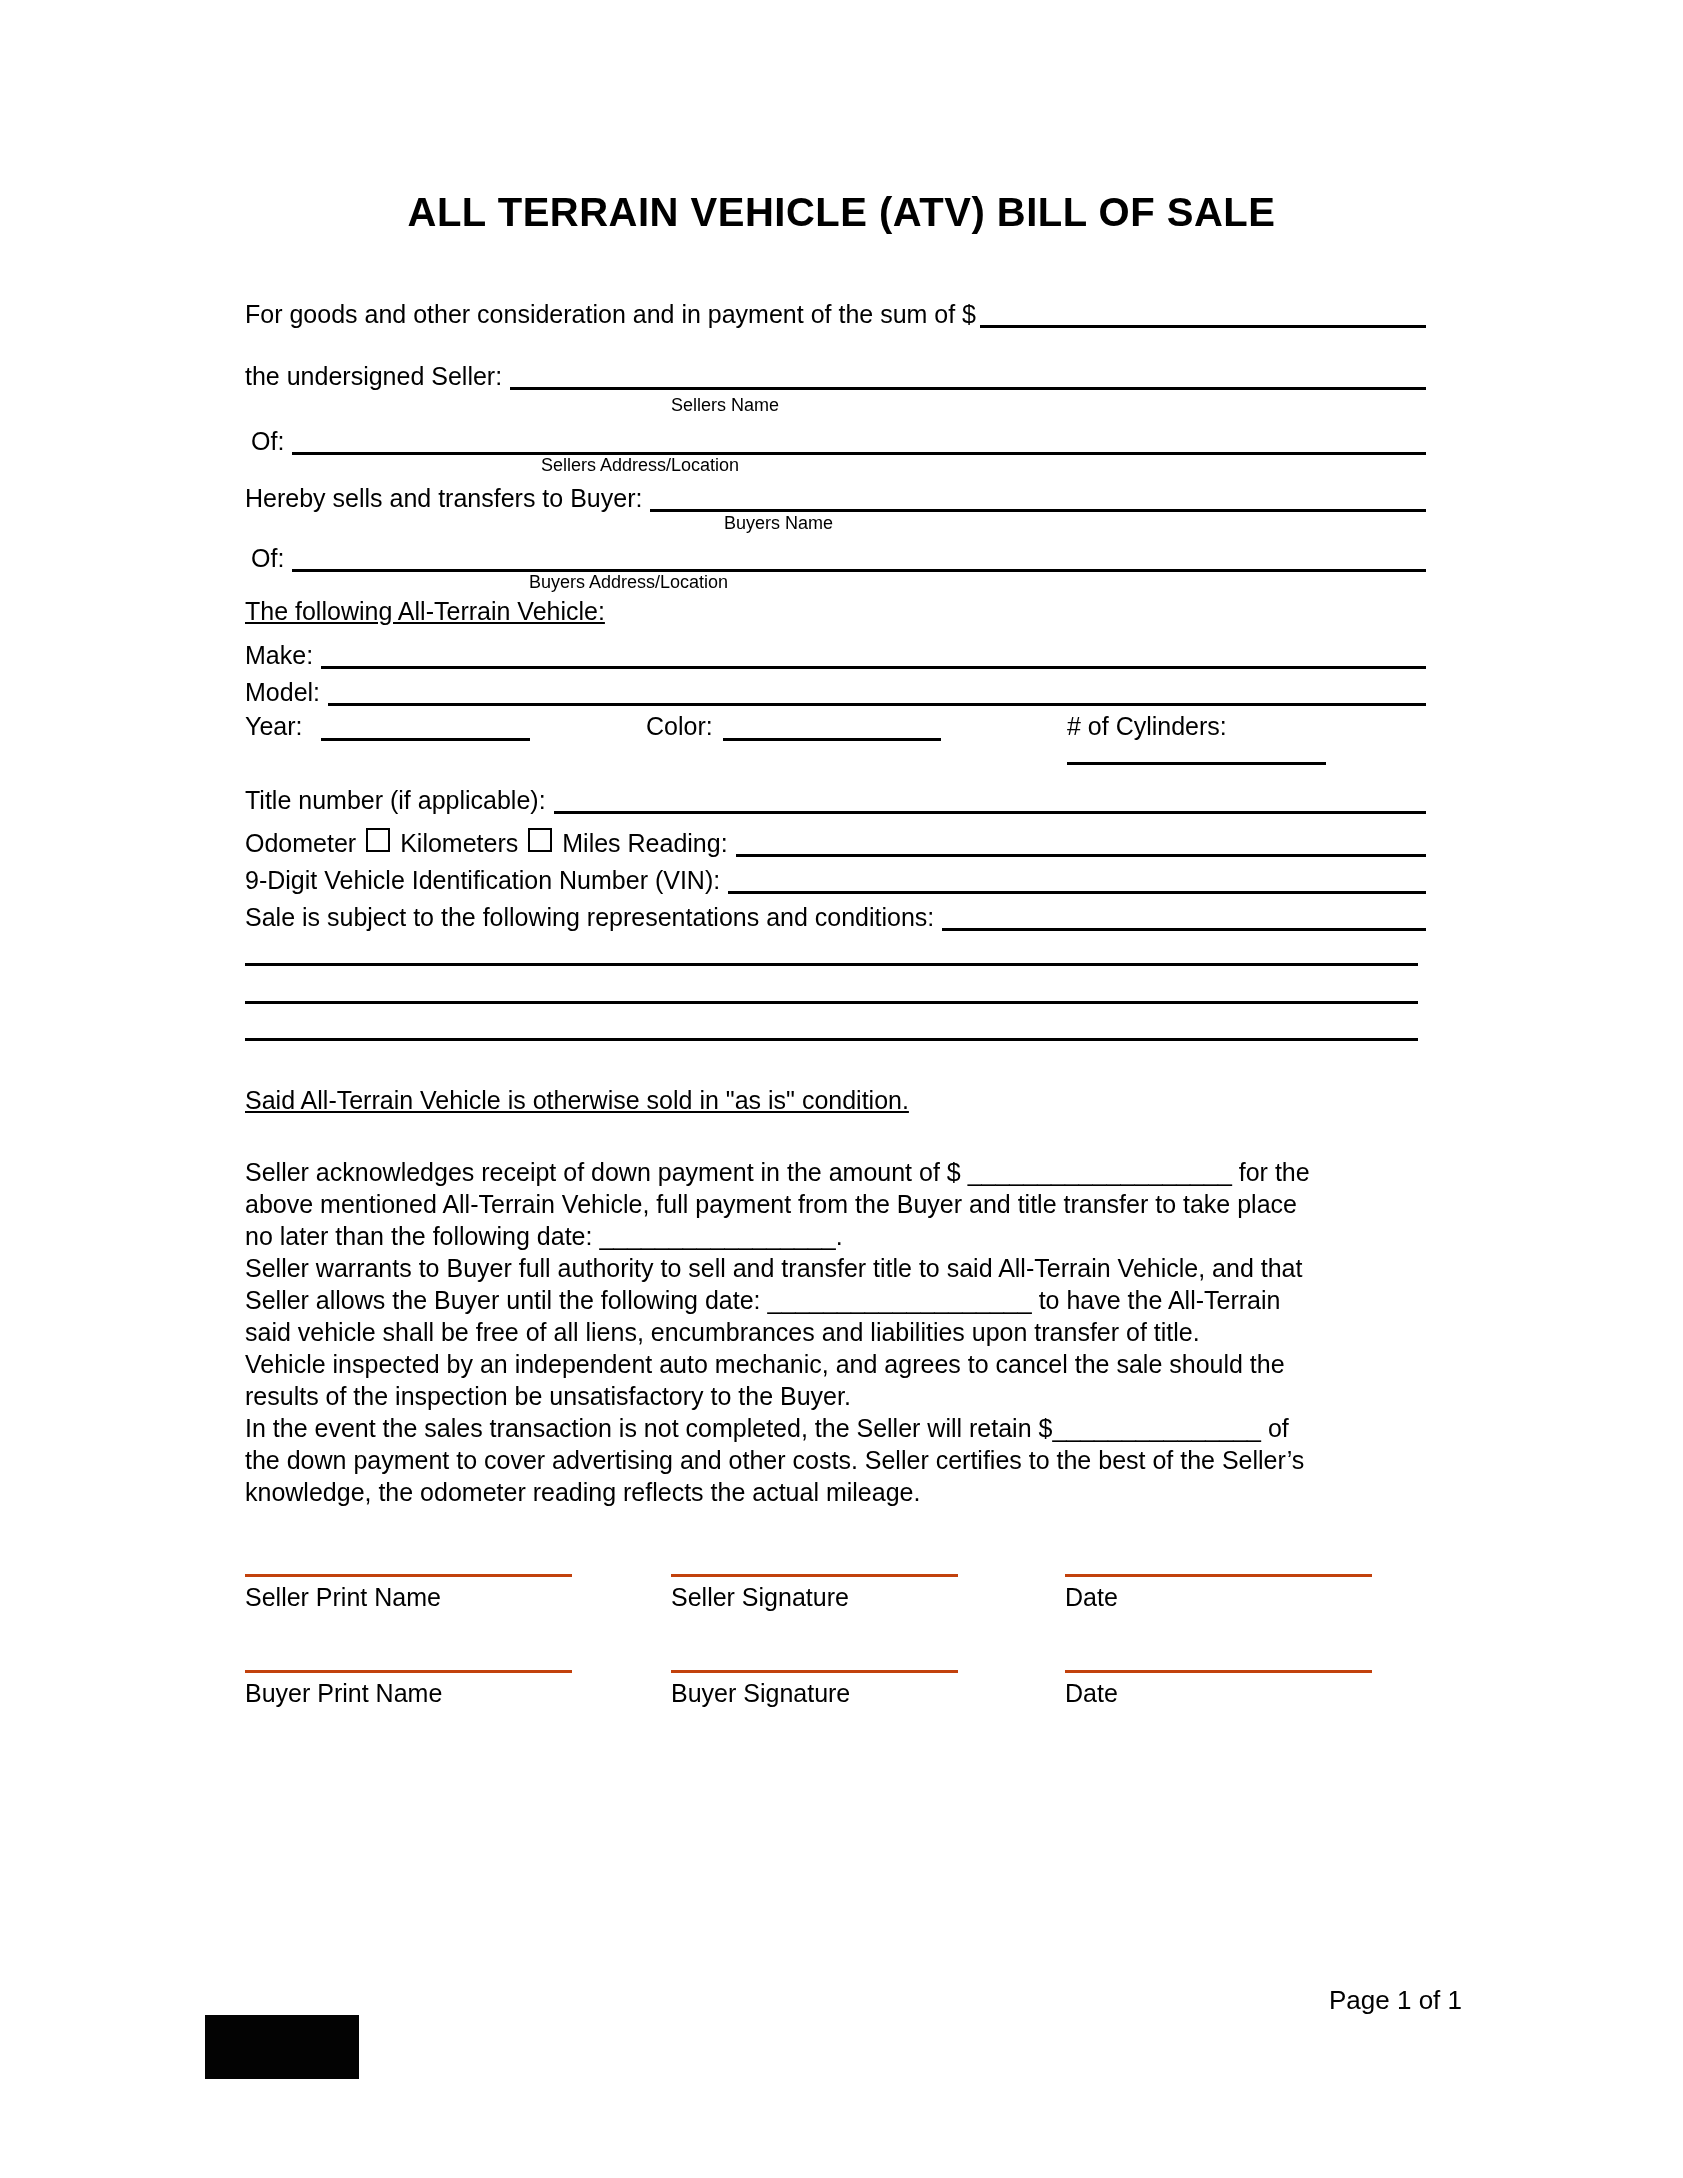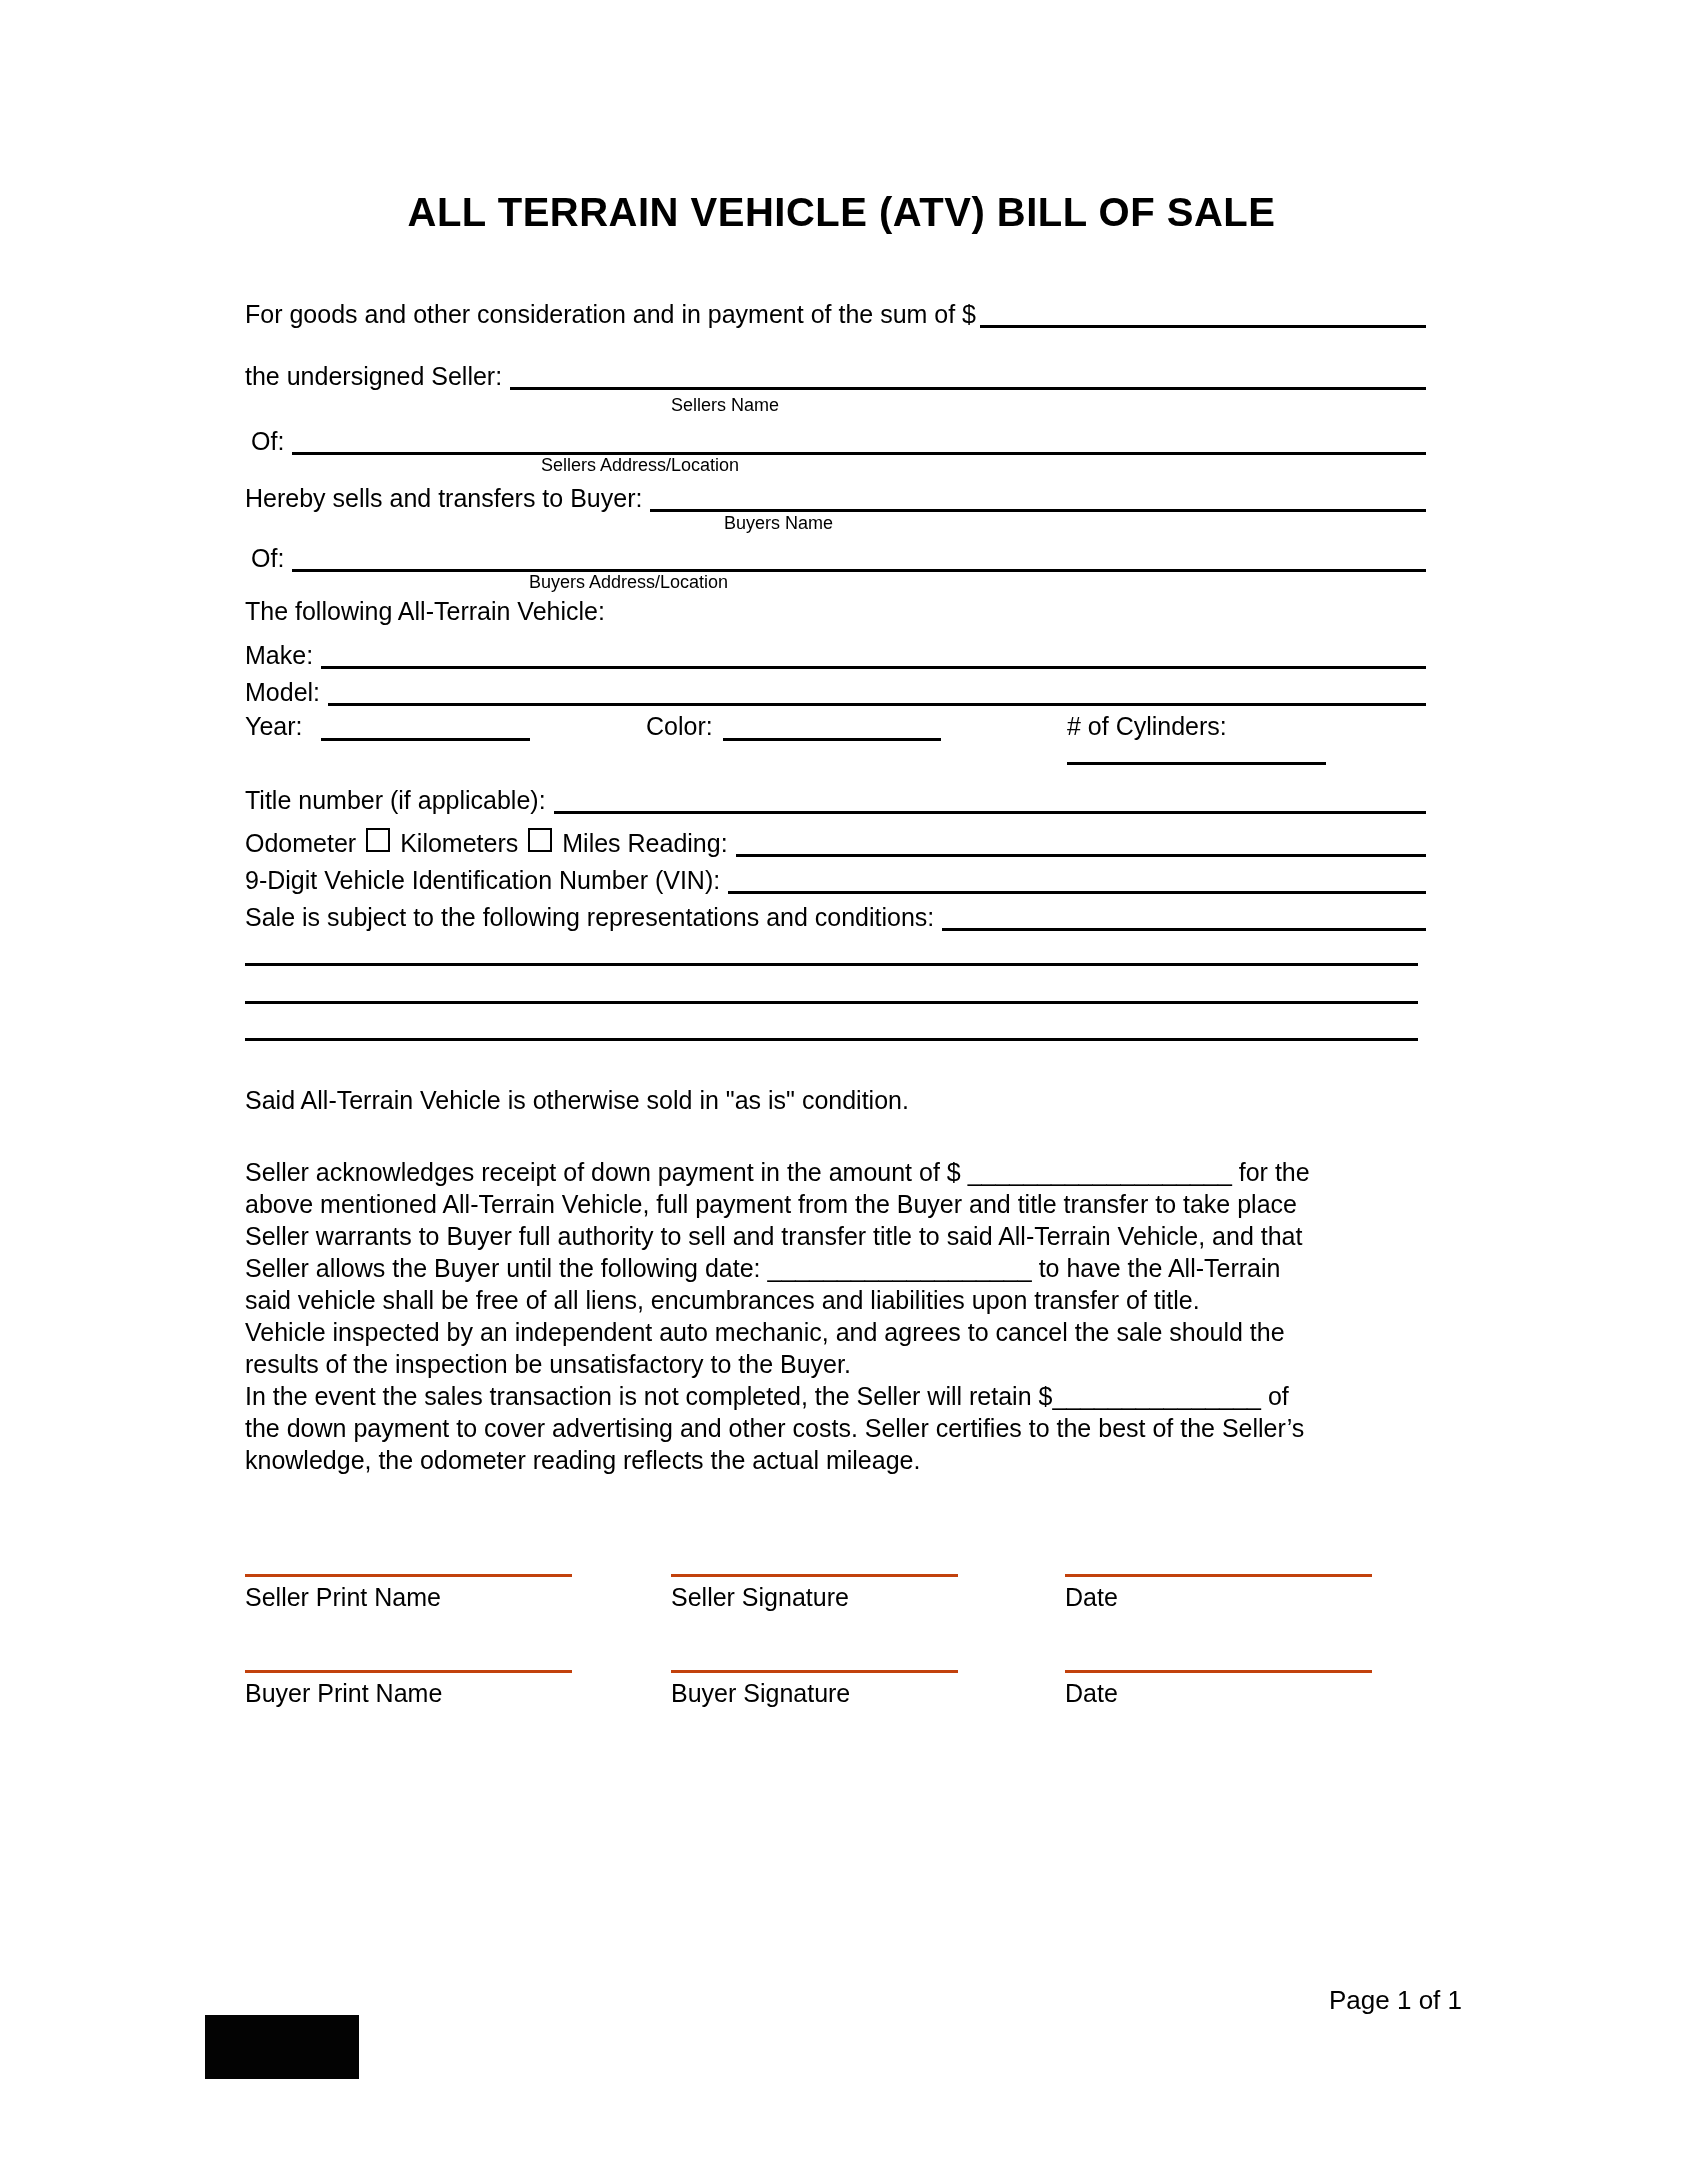--- a/index.html
+++ b/index.html
@@ -30,21 +30,21 @@
     font-size:18px;line-height:22px;
   }
   .bar{position:absolute;height:3px;background:#000;}
   .cb{
     width:20px;height:20px;border:2px solid #000;background:#fff;
     align-self:baseline;flex:0 0 auto;margin:0 10px;
   }
   .indent{padding-left:6px;}
   .terms{position:absolute;top:1156px;left:0;right:0;}
   .terms .tline{line-height:32px;white-space:nowrap;}
-  .statement{position:absolute;left:0;right:0;line-height:34px;white-space:nowrap;}
+  .statement{position:absolute;left:0;right:0;line-height:34px;white-space:nowrap;text-decoration:underline;}
   .sigcell{
     position:absolute;border-top:3px solid #c2410c;height:50px;
     padding-top:6px;font-size:25px;
   }
   .page-num{position:absolute;left:1329px;top:1984px;font-size:26px;line-height:32px;}
   .blackbox{position:absolute;left:205px;top:2015px;width:154px;height:64px;background:#030303;}
 </style>
 </head>
 <body>
 
@@ -126,20 +126,21 @@
   </div>
   <div class="bar" style="top:963px;left:0;right:8px;"></div>
   <div class="bar" style="top:1001px;left:0;right:8px;"></div>
   <div class="bar" style="top:1038px;left:0;right:8px;"></div>
 
   <div class="statement" style="top:1083px;">Said All-Terrain Vehicle is otherwise sold in "as is" condition.</div>
 
   <div class="terms">
     <div class="tline">Seller acknowledges receipt of down payment in the amount of $ ___________________ for the</div>
     <div class="tline">above mentioned All-Terrain Vehicle, full payment from the Buyer and title transfer to take place</div>
+    <div class="tline">no later than the following date: _________________.</div>
     <div class="tline">Seller warrants to Buyer full authority to sell and transfer title to said All-Terrain Vehicle, and that</div>
     <div class="tline">Seller allows the Buyer until the following date: ___________________ to have the All-Terrain</div>
     <div class="tline">said vehicle shall be free of all liens, encumbrances and liabilities upon transfer of title.</div>
     <div class="tline">Vehicle inspected by an independent auto mechanic, and agrees to cancel the sale should the</div>
     <div class="tline">results of the inspection be unsatisfactory to the Buyer.</div>
     <div class="tline">In the event the sales transaction is not completed, the Seller will retain $_______________ of</div>
     <div class="tline">the down payment to cover advertising and other costs. Seller certifies to the best of the Seller’s</div>
     <div class="tline">knowledge, the odometer reading reflects the actual mileage.</div>
   </div>
 

